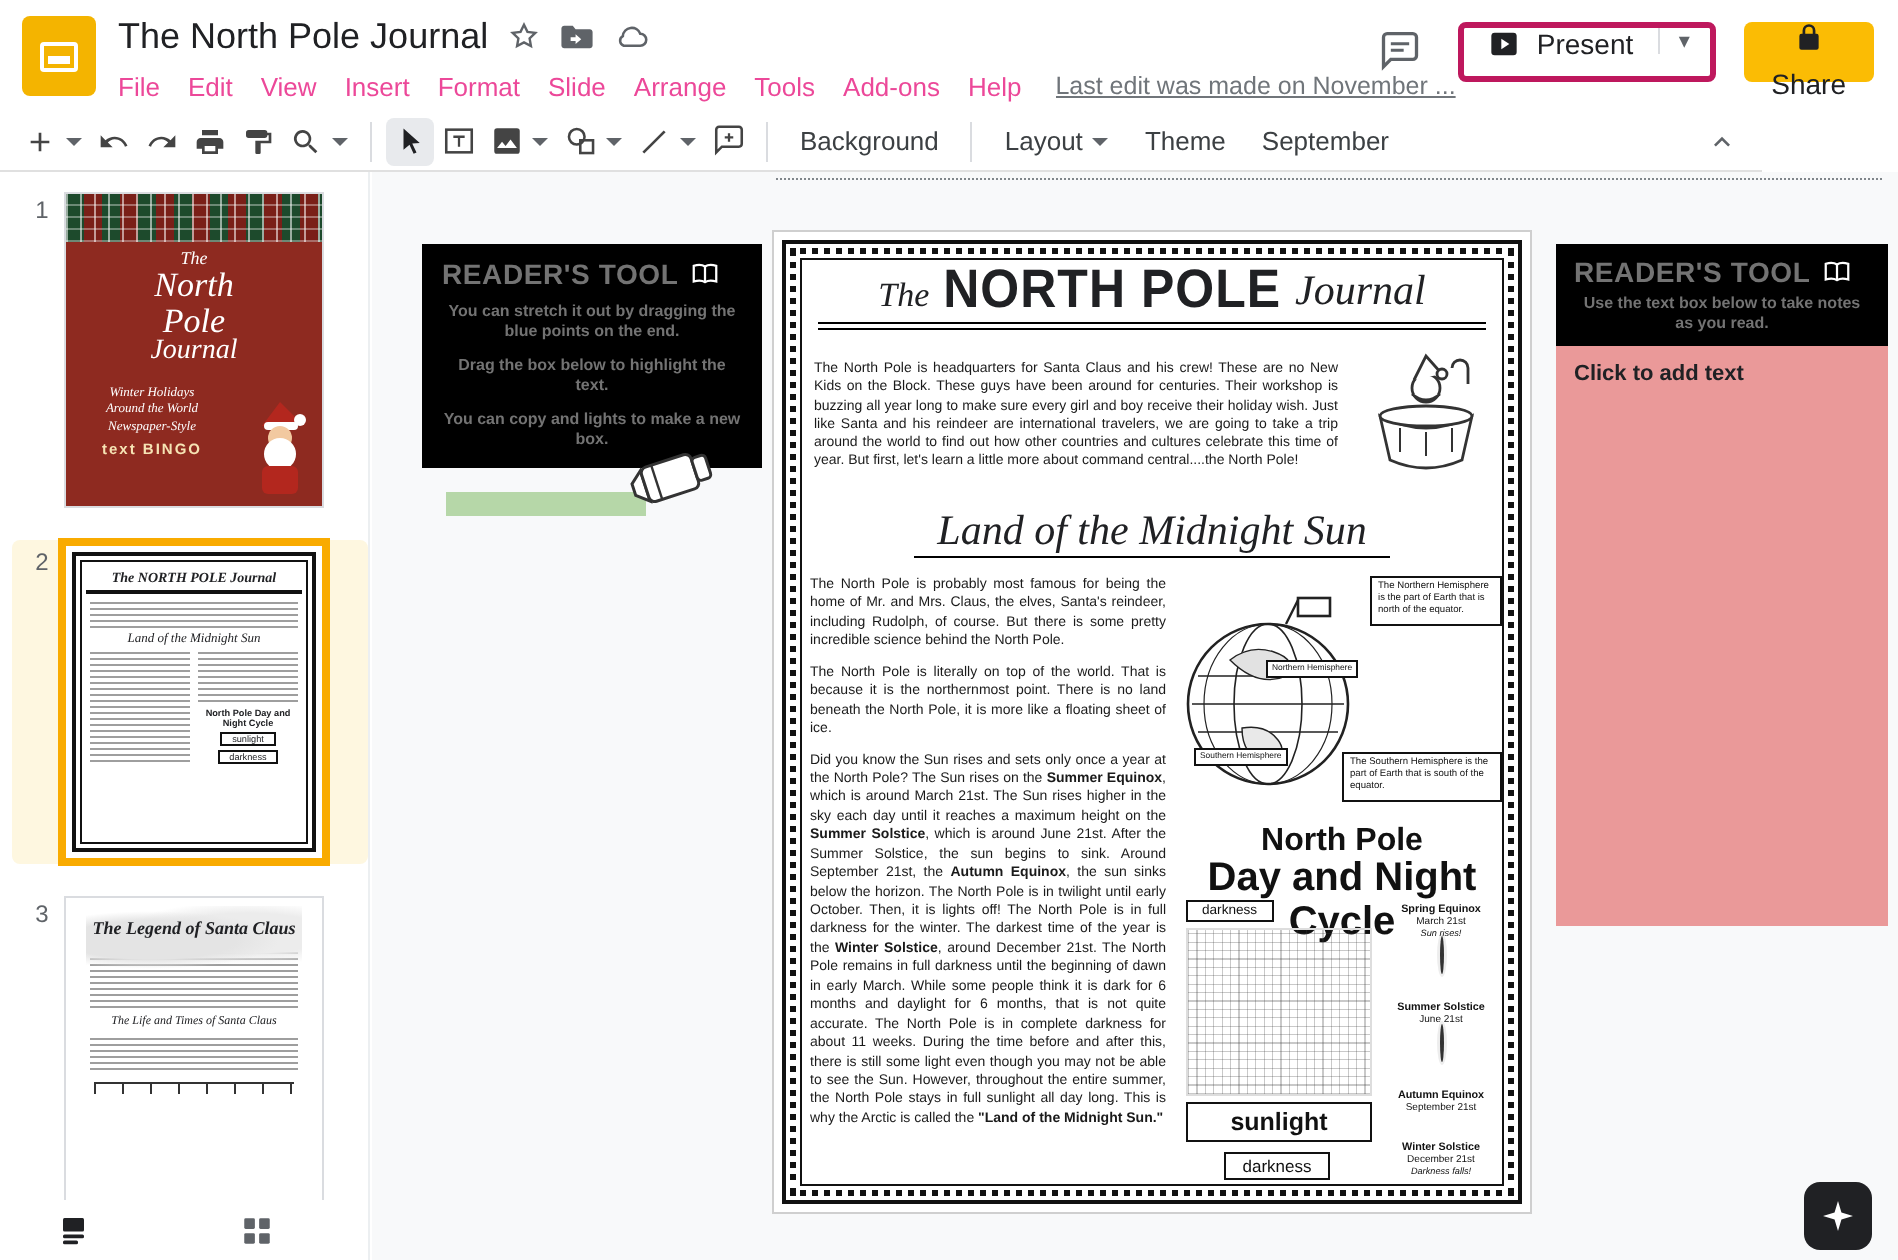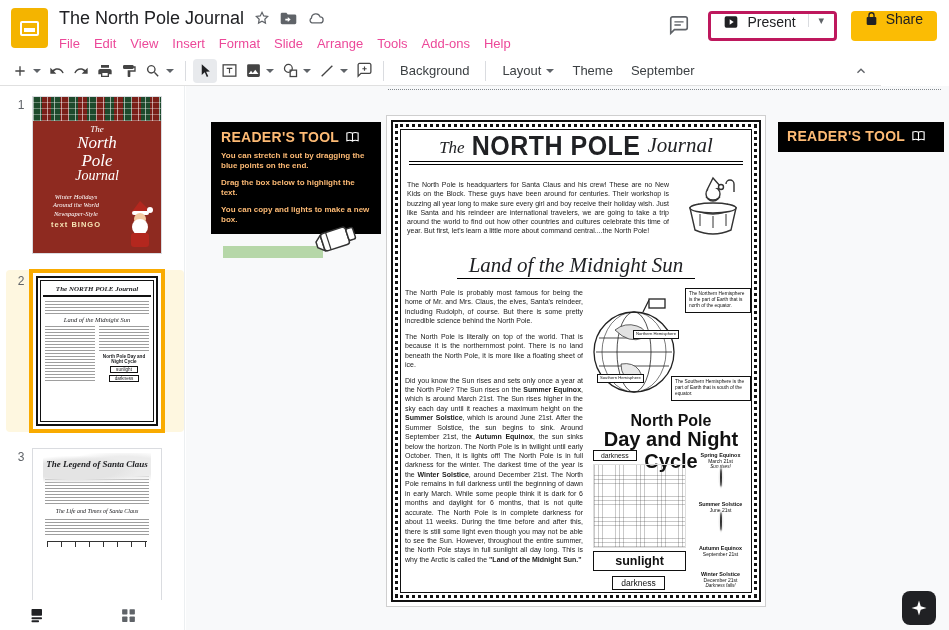--- a/index.html
+++ b/index.html
@@ -22,23 +22,23 @@
   .menu-item { font-size:13px; color:#ec4899; padding:2px 7px; border-radius:3px; cursor:pointer; }
   .last-edit { font-size:12.5px; color:#70757a; text-decoration:underline; margin-left:10px; cursor:pointer;
                max-width:230px; white-space:nowrap; overflow:hidden; text-overflow:ellipsis; }
   .top-actions { position:absolute; right:12px; top:11px; display:flex; align-items:center; gap:14px; }
   .comment-icon-btn { color:#5f6368; cursor:pointer; padding:4px; }
   .present-group { display:flex; align-items:flex-start; border:3px solid #be185d; border-radius:4px; height:30px; overflow:hidden; }
   .present-btn { display:flex; align-items:center; gap:8px; padding:0 12px; background:#fff; border:none;
                  font-family:inherit; font-size:14px; font-weight:500; color:#202124; cursor:pointer; }
   .present-caret { width:26px; background:#fff; border:none; border-left:1px solid #dadce0; color:#5f6368;
                    font-size:11px; cursor:pointer; }
-  .share-btn { display:flex; align-items:flex-start; gap:8px; height:30px; padding:0 14px; background:#fbbc04;
+  .share-btn { display:flex; align-items:center; gap:8px; height:30px; padding:0 14px; background:#fbbc04;
                border:none; border-radius:4px; font-family:inherit; font-size:14px; font-weight:500;
-               color:#202124; cursor:pointer; }
+               color:#202124; cursor:pointer;flex-direction:column; }
 
   
   .toolbar { position:absolute; left:0; top:56px; width:881px; height:30px; background:#fff;
              border-bottom:1px solid #e0e0e0; display:flex; align-items:center; padding:0 8px; }
   .tbtn { width:24px; height:24px; display:flex; align-items:center; justify-content:center; color:#444;
           border-radius:4px; cursor:pointer; flex:none; }
   .tbtn.active { background:#e8eaed; }
   .caret { width:0; height:0; border-left:4px solid transparent; border-right:4px solid transparent;
            border-top:4px solid #5f6368; margin:0 4px 0 1px; cursor:pointer; flex:none; }
   .sep { width:1px; height:20px; background:#dadce0; margin:0 7px; flex:none; }
@@ -96,21 +96,21 @@
   .view-bar { position:absolute; left:0; bottom:0; width:185px; height:30px; background:#fff;
               display:flex; align-items:center; border-right:1px solid #eceff1; }
   .vbtn { padding:4px; cursor:pointer; }
   .vbtn.film { margin-left:26px; color:#202124; }
   .vbtn.grid { margin-left:64px; color:#5f6368; }
 
   
   .canvas { position:absolute; left:186px; top:86px; right:0; bottom:0; background:#f8f9fa; overflow:hidden; }
   .ruler-dots { position:absolute; left:202px; top:3px; width:553px; border-top:1px dotted #80868b; }
 
-  .tool-box { position:absolute; background:#000; color:#fdba74; }
+  .tool-box { position:absolute; background:#000; color:#737373;text-align:center; }
   .tool-left { left:25px; top:36px; width:170px; padding:7px 10px 9px; }
   .tool-right { left:592px; top:36px; width:166px; padding:6px 9px 8px; }
   .tool-title { font-size:14px; font-weight:800; letter-spacing:.3px; display:flex; align-items:center; gap:6px; }
   .tool-line { font-size:8px; font-weight:700; line-height:1.3; margin-top:6px; }
   .tool-right .tool-line { margin-top:3px; }
 
   .note-box { position:absolute; left:592px; top:87px; width:166px; height:290px; background:#ea9999; cursor:text; }
   .note-placeholder { font-size:11px; font-weight:600; color:#202124; padding:8px 9px; }
 
   .hl-bar { position:absolute; left:37px; top:160px; width:100px; height:12px; background:#b6d7a8; cursor:move; }
@@ -209,20 +209,21 @@
         <span class="menu-item">File</span>
         <span class="menu-item">Edit</span>
         <span class="menu-item">View</span>
         <span class="menu-item">Insert</span>
         <span class="menu-item">Format</span>
         <span class="menu-item">Slide</span>
         <span class="menu-item">Arrange</span>
         <span class="menu-item">Tools</span>
         <span class="menu-item">Add-ons</span>
         <span class="menu-item">Help</span>
+        <span class="last-edit">Last edit was made on November ...</span>
       </nav>
     </div>
     <div class="top-actions">
       <span class="comment-icon-btn">
         <svg width="22" height="22" viewBox="0 0 24 24" fill="none" stroke="#5f6368" stroke-width="1.8">
             <path d="M21 4a2 2 0 00-2-2H5a2 2 0 00-2 2v16l4-4h12a2 2 0 002-2V4z"></path>
             <path d="M7 7.5h10M7 11h7" stroke-width="1.6"></path>
           </svg>
       </span>
       <div class="present-group">
@@ -552,22 +553,26 @@
     <div class="tool-box tool-right">
       <div class="tool-title">
           <span>READER'S TOOL</span>
         <span>
           <svg width="15" height="12" viewBox="0 0 24 18" fill="none" stroke="#fff" stroke-width="1.8">
               <path d="M12 3c-2.5-1.6-5.5-1.6-9-.5V15c3.5-1.1 6.5-1.1 9 .5 2.5-1.6 5.5-1.6 9-.5V2.5c-3.5-1.1-6.5-1.1-9 .5z"></path>
               <path d="M12 3v13"></path>
             </svg>
         </span>
       </div>
-    </div>
-
+      <div class="tool-line">Use the text box below to take notes as you read.</div>
+    </div>
+
+    <div class="note-box">
+      <div class="note-placeholder">Click to add text</div>
+    </div>
 
     <div class="explore-btn">
       <svg width="18" height="18" viewBox="0 0 24 24" fill="#fff">
           <path d="M12 2l2.3 7.7L22 12l-7.7 2.3L12 22l-2.3-7.7L2 12l7.7-2.3z"></path>
         </svg>
     </div>
   </main>
 
 </div>
 

